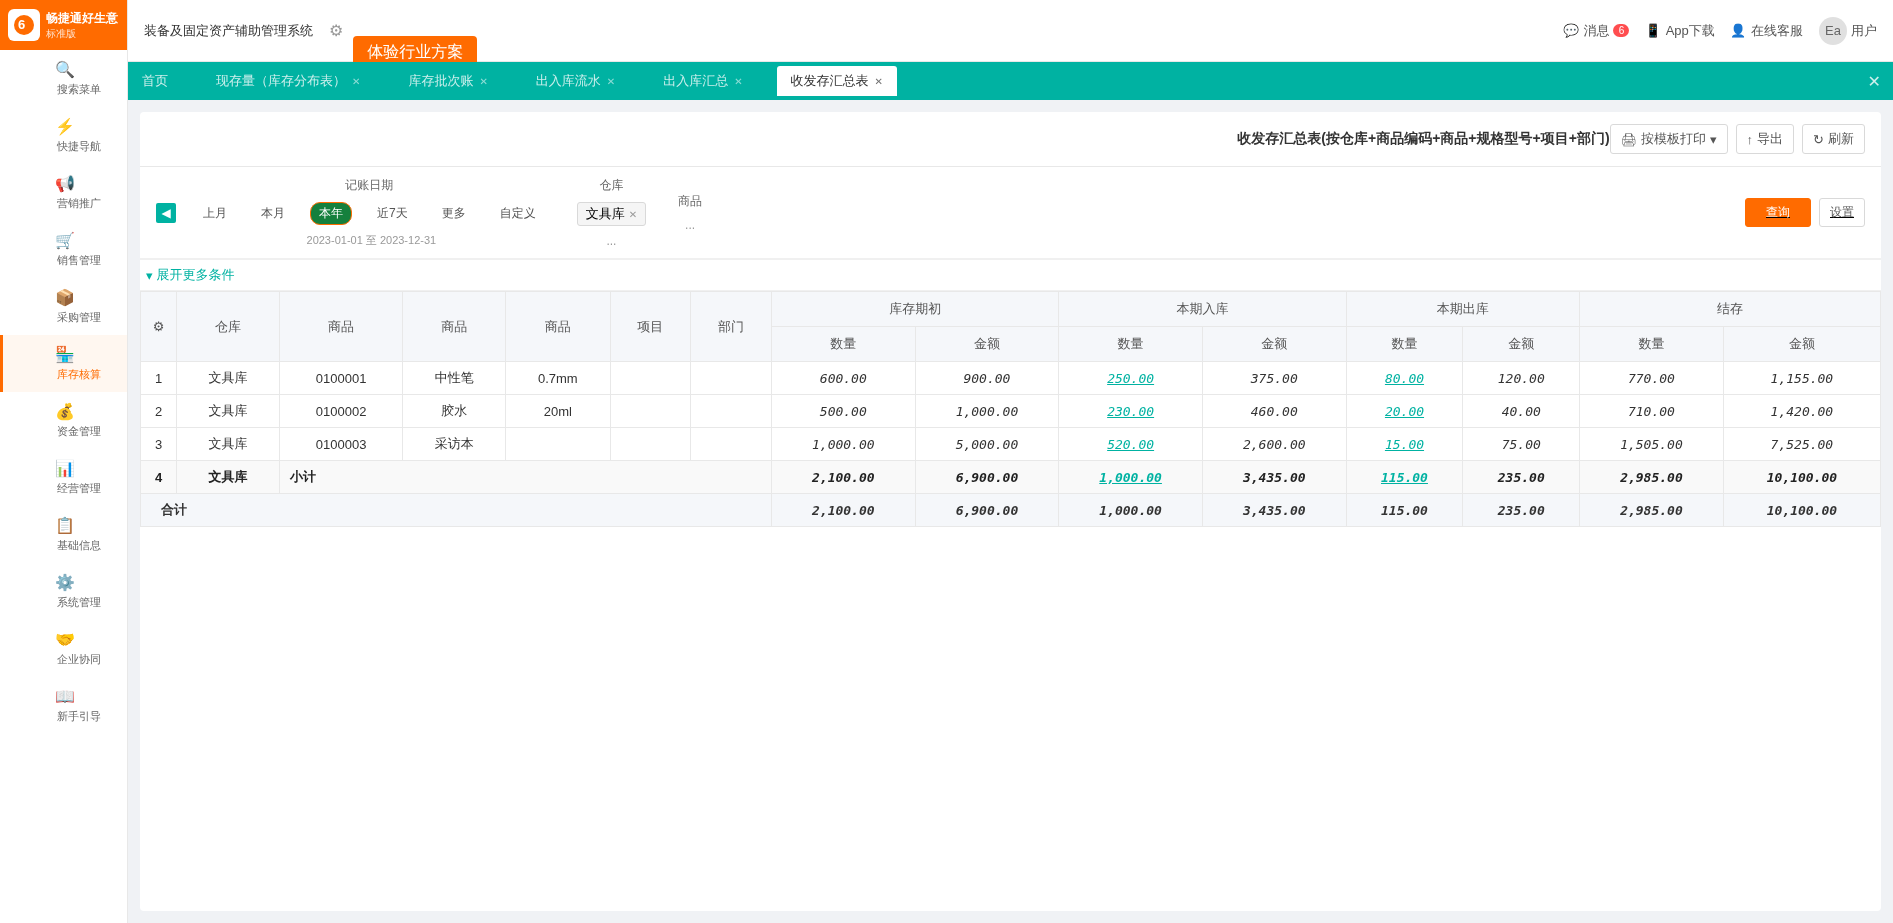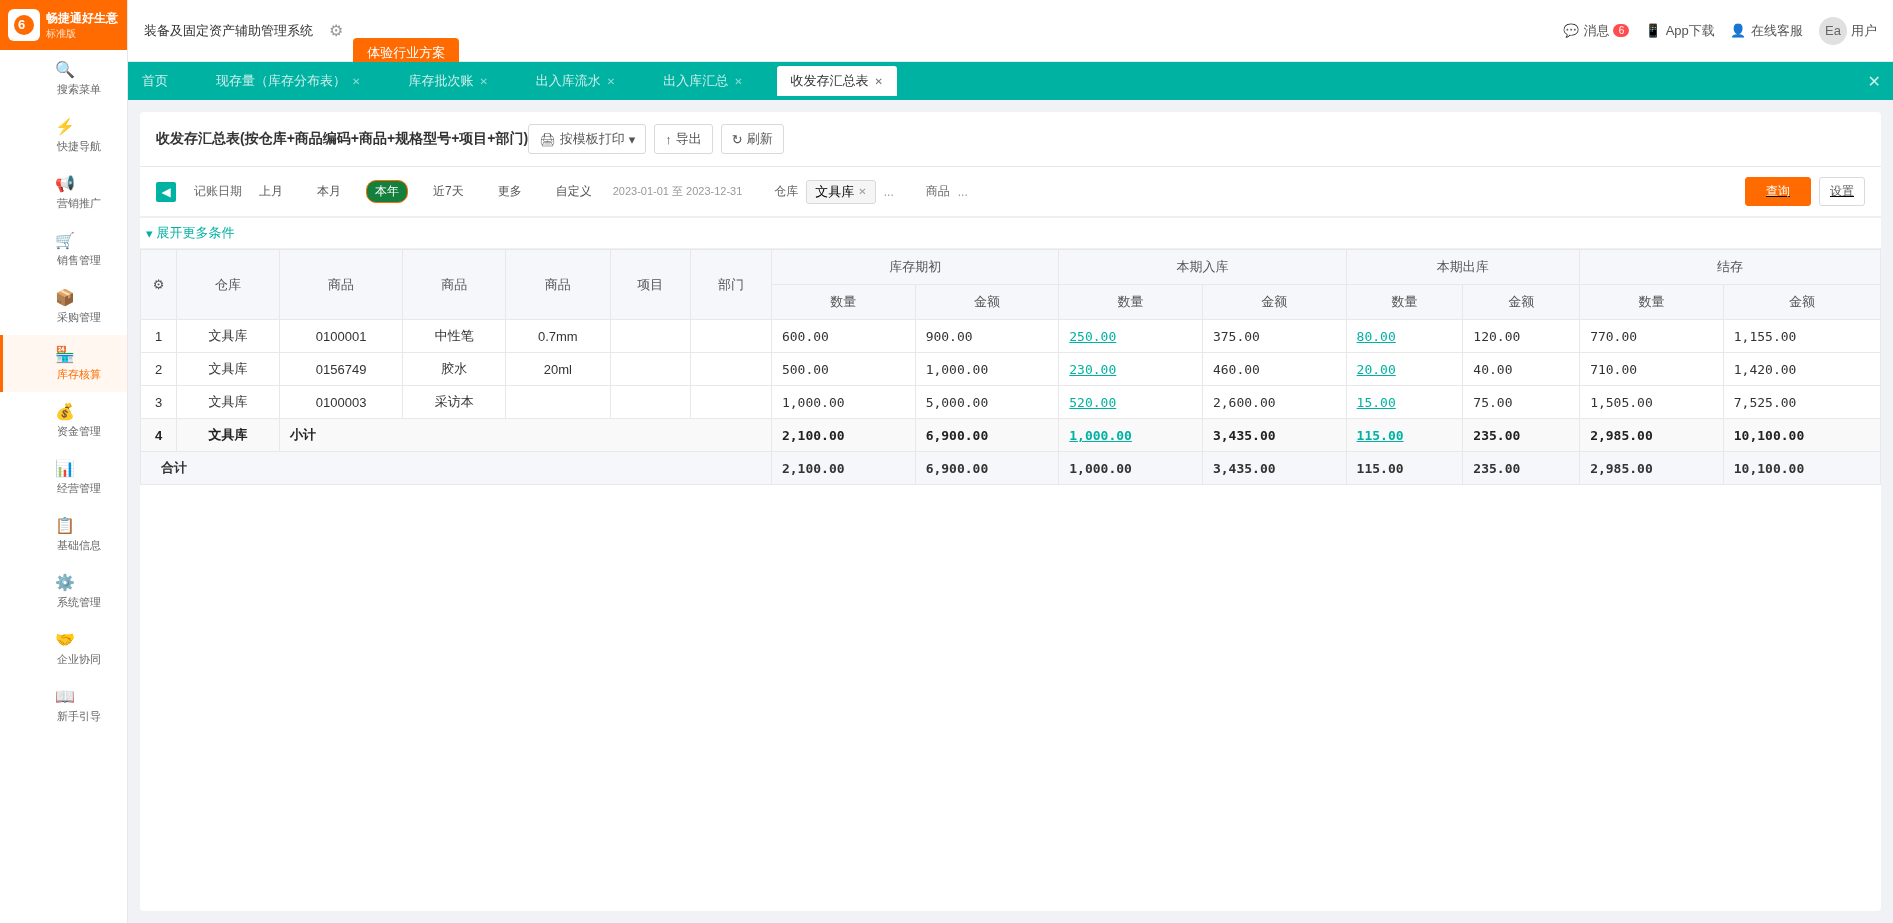--- a/index.html
+++ b/index.html
@@ -19,62 +19,62 @@
     
     .main { flex: 1; display: flex; flex-direction: column; overflow: hidden; }
 
     
     .top-header { height: 62px; background: #fff; display: flex; align-items: center; justify-content: space-between; padding: 0 16px; border-bottom: 1px solid #e8e8e8; flex-shrink: 0; }
     .top-header-left { display: flex; align-items: center; gap: 10px; }
     .system-title { font-size: 13px; color: #333; }
     .header-actions { display: flex; align-items: center; gap: 16px; color: #555; font-size: 12px; }
     .header-action-item { display: flex; align-items: center; gap: 4px; cursor: pointer; }
     .badge-dot { background: #ff4d4f; color: #fff; border-radius: 8px; font-size: 10px; padding: 1px 4px; min-width: 16px; text-align: center; }
-    .try-btn { background: #ff6b00; color: #fff; border: none; padding: 6px 14px; border-radius: 4px; cursor: pointer; font-size: 13px; margin-top: 44px; }
+    .try-btn { background: #ff6b00; color: #fff; border: none; padding: 6px 14px; border-radius: 4px; cursor: pointer; font-size: 16px; margin-top: 44px; }
     .settings-btn { color: #666; font-size: 18px; cursor: pointer; margin-left: 6px; }
     .user-avatar { width: 28px; height: 28px; background: #e0e0e0; border-radius: 50%; display: flex; align-items: center; justify-content: center; font-size: 11px; color: #666; }
 
     
     .tab-bar { height: 38px; background: #00b2a2; display: flex; align-items: center; padding: 0 0; gap: 20px; flex-shrink: 0; position: relative; }
     .tab-item { display: flex; align-items: center; gap: 6px; padding: 6px 14px; border-radius: 3px 3px 0 0; cursor: pointer; color: rgba(255,255,255,0.8); font-size: 13px; white-space: nowrap; }
     .tab-item.active { background: #fff; color: #333; }
     .tab-close { font-size: 10px; opacity: 0.7; }
     .tab-close-main { position: absolute; right: 12px; color: rgba(255,255,255,0.8); font-size: 16px; cursor: pointer; }
 
     
     .content { flex: 1; background: #f0f2f5; overflow: auto; padding: 12px; }
     .content-panel { background: #fff; border-radius: 4px; min-height: 100%; }
 
     
-    .panel-header { padding: 12px 16px; border-bottom: 1px solid #e8e8e8; display: flex; align-items: center; justify-content: flex-start; }
+    .panel-header { padding: 12px 16px; border-bottom: 1px solid #e8e8e8; display: flex; align-items: center; justify-content: flex-end; }
     .panel-title { font-size: 14px; font-weight: 600; color: #333; }
     .panel-actions { display: flex; align-items: center; gap: 8px; }
     .action-btn { display: flex; align-items: center; gap: 4px; padding: 5px 10px; border: 1px solid #d9d9d9; border-radius: 3px; cursor: pointer; font-size: 12px; color: #555; background: #fff; }
     .action-btn-primary { background: #ff6b00; color: #fff; border-color: #ff6b00; }
 
     
     .filter-bar { padding: 10px 16px; border-bottom: 1px solid #f0f0f0; display: flex; align-items: center; flex-wrap: wrap; gap: 12px; }
-    .filter-section { display: flex; align-items: center; gap: 8px; }
+    .filter-section { display: flex; align-items: center; gap: 8px; flex-direction: column; }
     .filter-label { color: #666; font-size: 12px; white-space: nowrap; }
     .date-btns { display: flex; align-items: center; gap: 16px; }
     .date-btn { padding: 2px 8px; border-radius: 3px; cursor: pointer; font-size: 12px; color: #555; border: 1px solid transparent; }
     .date-btn.active { background: #15803d; color: #fff; border-color: #ff6b00; border-radius: 10px; }
     .date-range { font-size: 11px; color: #999; margin-left: 4px; }
     .warehouse-tag { display: flex; align-items: center; gap: 4px; background: #f5f5f5; border: 1px solid #d9d9d9; padding: 2px 8px; border-radius: 3px; font-size: 12px; }
     .tag-close { cursor: pointer; color: #999; font-size: 10px; }
     .filter-more { color: #999; font-size: 12px; cursor: pointer; }
     .expand-btn { display: flex; align-items: center; gap: 4px; color: #00b2a2; font-size: 12px; cursor: pointer; margin: 0 auto; }
     .expand-row { text-align: center; padding: 6px; border-top: 1px solid #f0f0f0; border-bottom: 1px solid #f0f0f0; }
 
     
     .table-wrap { overflow-x: auto; }
     table { width: 100%; border-collapse: collapse; font-size: 12px; }
     table th { background: #f5f7fa; color: #555; padding: 8px 10px; text-align: center; border: 1px solid #e8e8e8; font-weight: 500; white-space: nowrap; }
     table td { padding: 7px 10px; text-align: center; border: 1px solid #e8e8e8; color: #333; white-space: nowrap; }
-    table .num-cell { text-align: left; font-family: monospace; }
+    table .num-cell { text-align: center; font-family: monospace; font-style: italic; }
     table .link-cell { color: #00b2a2; text-decoration: underline; cursor: pointer; }
     .row-subtotal td { font-weight: 700; background: #f9f9f9; color: #222; }
     .row-subtotal td.link-cell { text-decoration: underline; color: #00b2a2; }
     th.settings-th { width: 36px; }
 
     
     .table-footer-row { background: #f5f7fa; }
     .table-footer-row td { font-weight: 600; }
 
     
@@ -308,21 +308,21 @@
     <td class="num-cell link-cell">250.00</td>
     <td class="num-cell">375.00</td>
     <td class="num-cell link-cell">80.00</td>
     <td class="num-cell">120.00</td>
     <td class="num-cell">770.00</td>
     <td class="num-cell">1,155.00</td>
   </tr>
               <tr>
     <td>2</td>
     <td>文具库</td>
-    <td>0156749</td>
+    <td>0100002</td>
     <td>胶水</td>
     <td>20ml</td>
     <td></td>
     <td></td>
     <td class="num-cell">500.00</td>
     <td class="num-cell">1,000.00</td>
     <td class="num-cell link-cell">230.00</td>
     <td class="num-cell">460.00</td>
     <td class="num-cell link-cell">20.00</td>
     <td class="num-cell">40.00</td>

